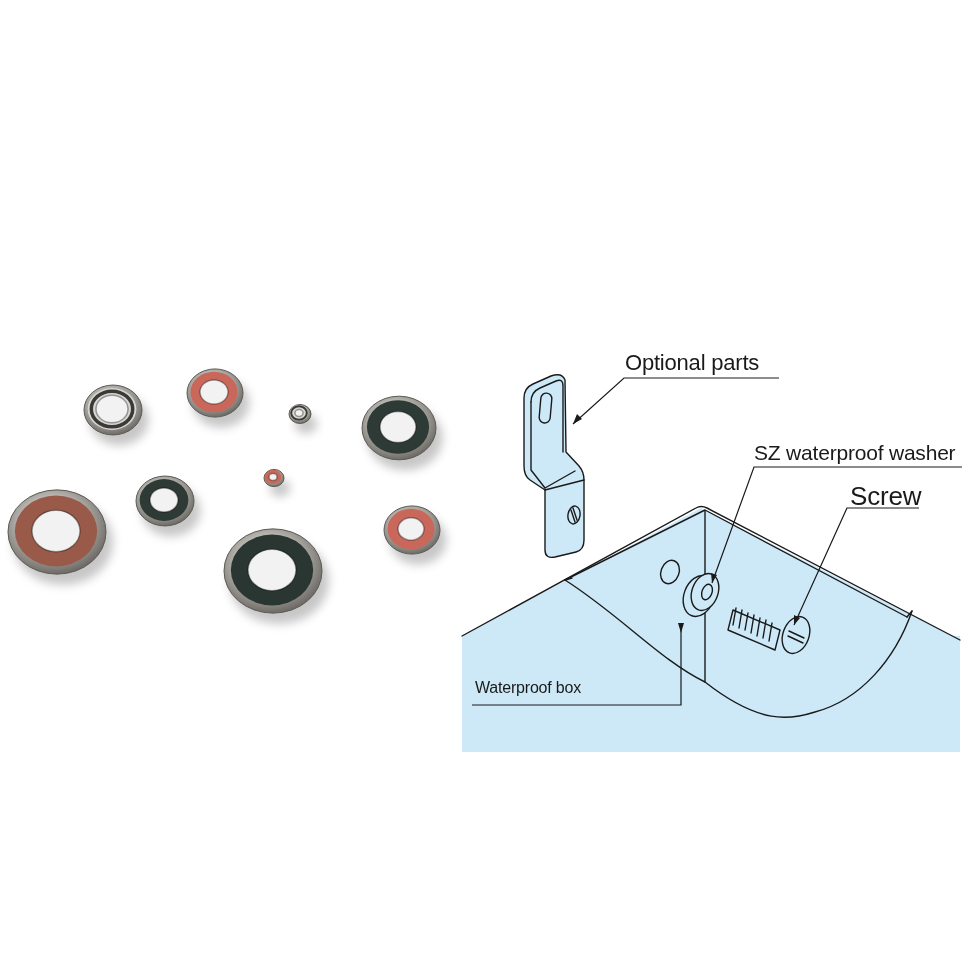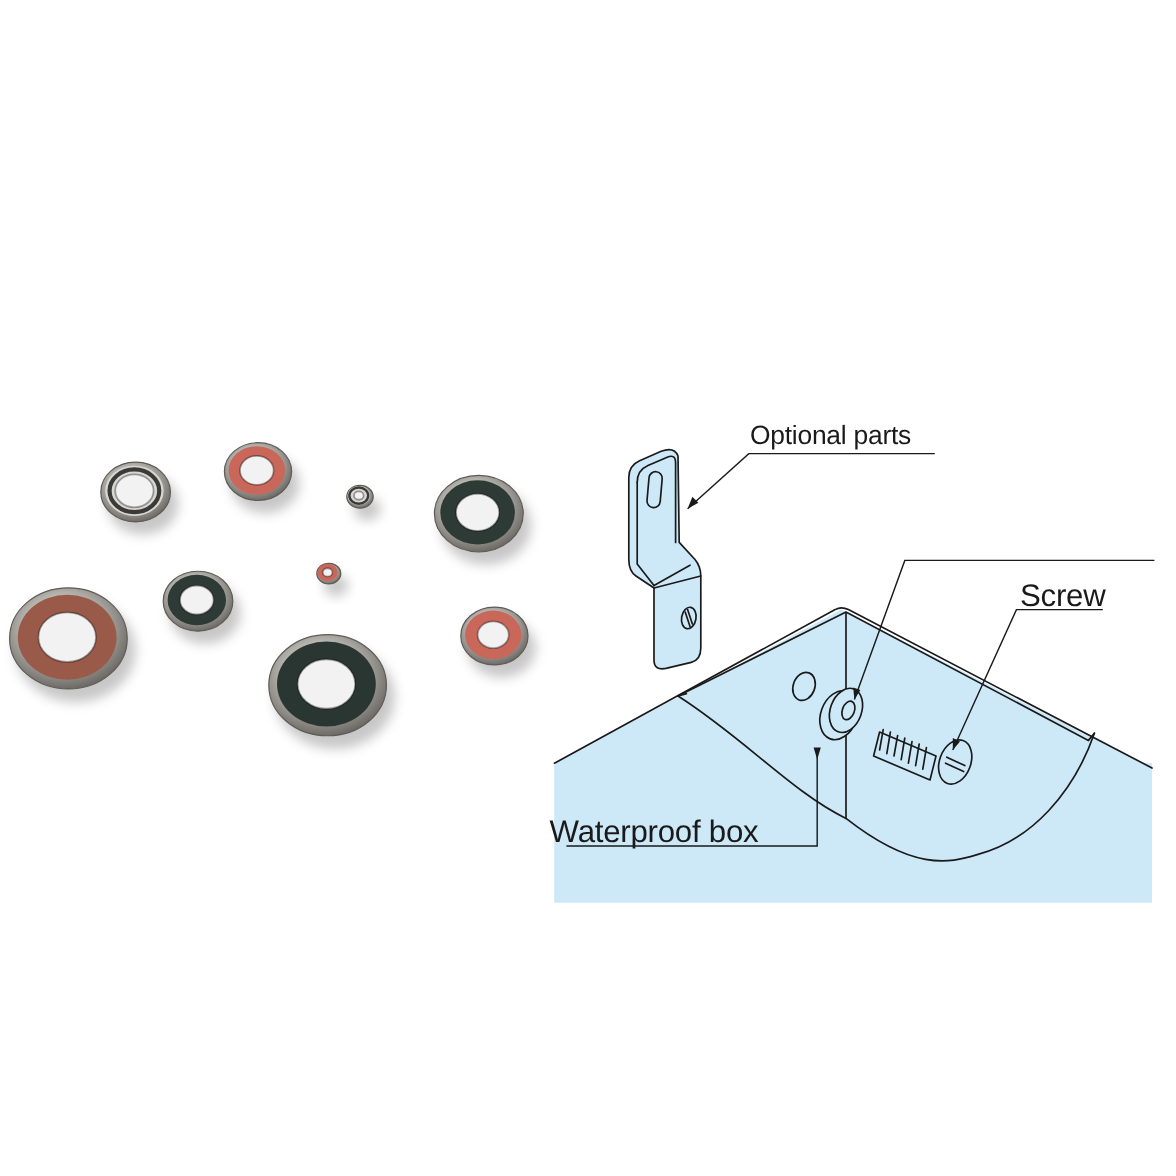--- a/index.html
+++ b/index.html
@@ -138,15 +138,16 @@
     </g>
     <g fill="#1a1a1a">
       <polygon points="573,424 577,414 582,419"></polygon>
       <polygon points="712,583 711,573 717,575"></polygon>
       <polygon points="794,625 794,615 800,618"></polygon>
       <polygon points="681,623 678,633 684,633" transform="rotate(180 681 628)"></polygon>
     </g>
   </svg>
 
   <div class="label" style="left:625px; top:352px; font-size:22px;">Optional parts</div>
+  <div class="label" style="left:754px; top:442px; font-size:21px;">SZ waterproof washer</div>
   <div class="label" style="left:850px; top:483px; font-size:26px;">Screw</div>
-  <div class="label" style="left:458px; top:680px; font-size:26px;text-align:right;">Waterproof box</div>
+  <div class="label" style="left:475px; top:680px; font-size:16px;text-align:right;">Waterproof box</div>
 </div>
 
 </body></html>

